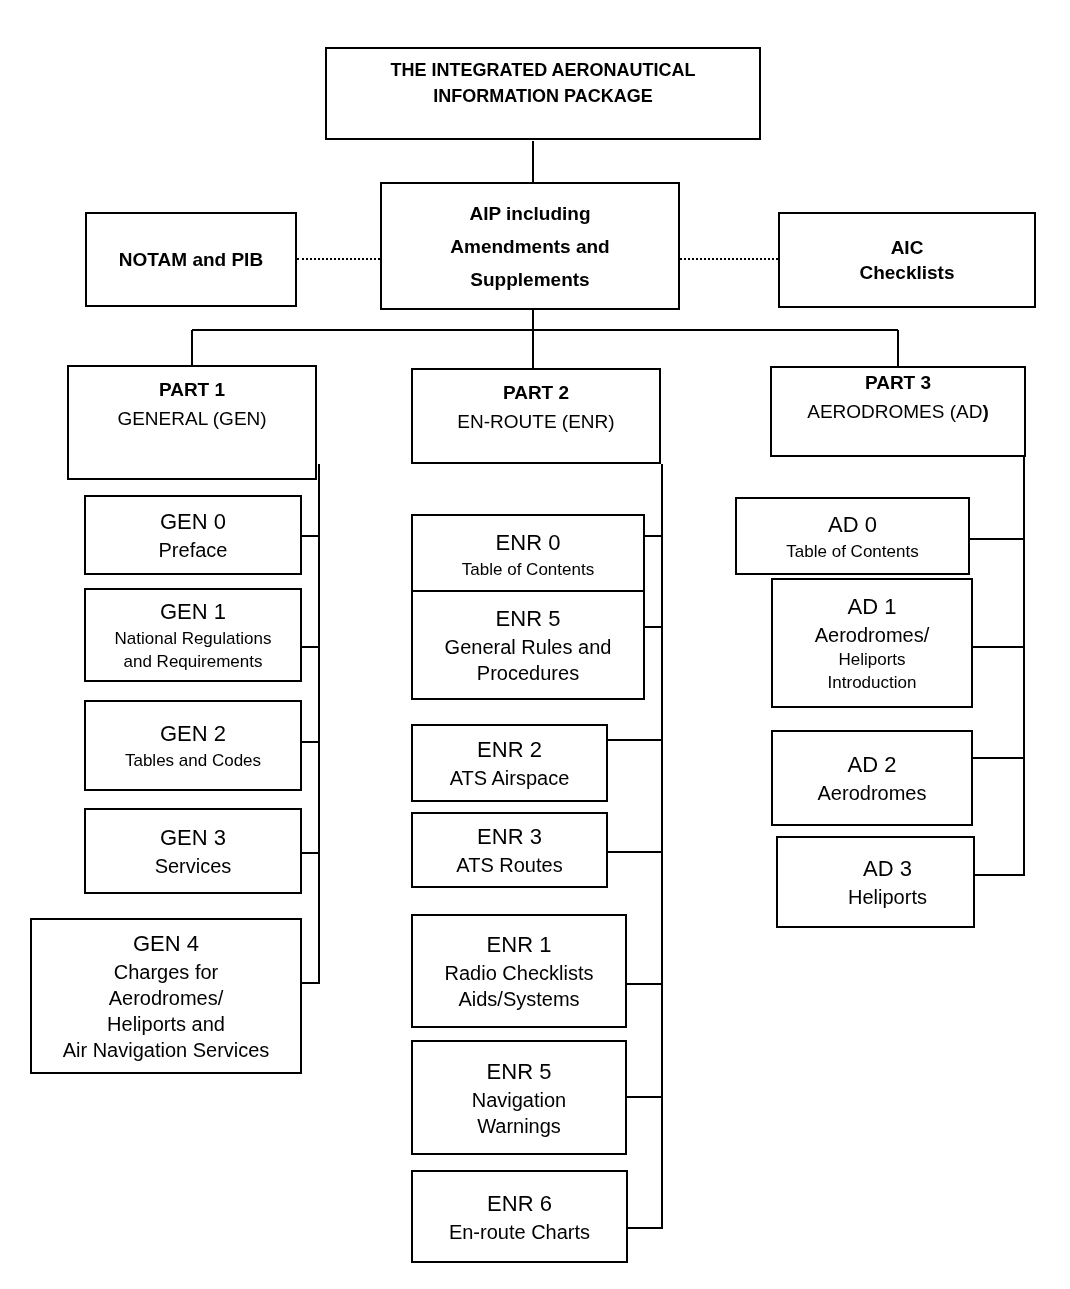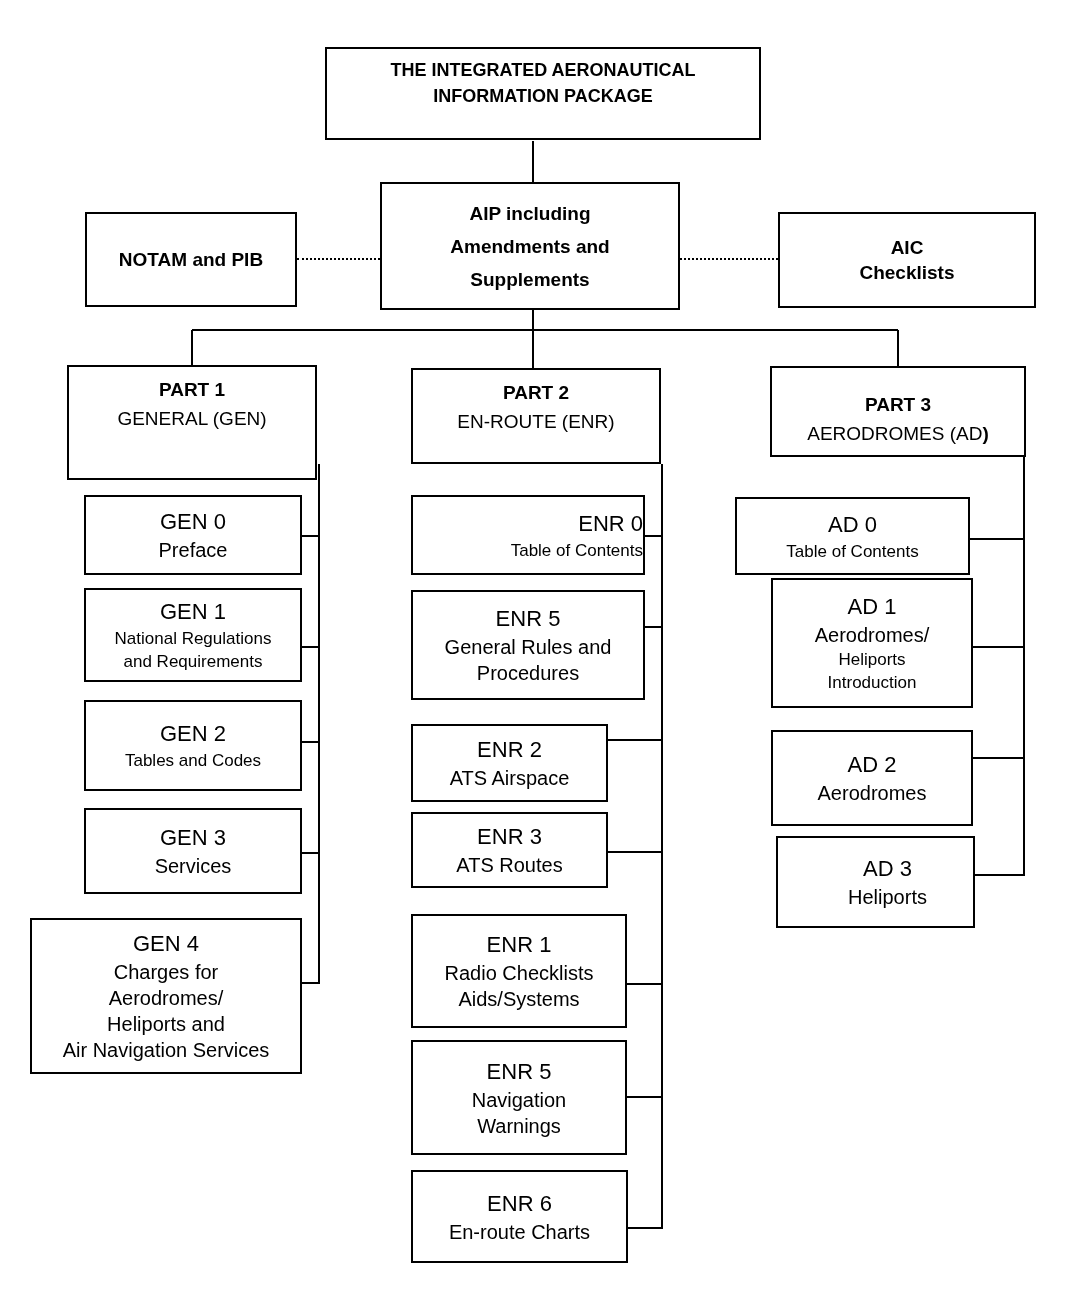--- a/index.html
+++ b/index.html
@@ -70,21 +70,21 @@
       <div class="line t-bold" data-name="aic-text-1"><span data-name="aic-text-1-label">Checklists</span></div>
     </div>
     <div class="box v-top" data-name="box-part1" style="left: 67px; top: 365px; width: 250px; height: 115px; border-color: rgb(0, 0, 0); padding-top: 8px;">
       <div class="line t-bold" data-name="part1-text-0"><span data-name="part1-text-0-label">PART 1</span></div>
       <div class="line t-sub" data-name="part1-text-1"><span data-name="part1-text-1-label">GENERAL (GEN)</span></div>
     </div>
     <div class="box v-top" data-name="box-part2" style="left: 411px; top: 368px; width: 250px; height: 96px; border-color: rgb(0, 0, 0); padding-top: 8px;">
       <div class="line t-bold" data-name="part2-text-0"><span data-name="part2-text-0-label">PART 2</span></div>
       <div class="line t-sub" data-name="part2-text-1"><span data-name="part2-text-1-label">EN-ROUTE (ENR)</span></div>
     </div>
-    <div class="box v-top" data-name="box-part3" style="left: 770px; top: 366px; width: 256px; height: 91px; border-color: rgb(0, 0, 0); padding-top: 22px;">
+    <div class="box v-top" data-name="box-part3" style="left: 770px; top: 366px; width: 256px; height: 91px; border-color: rgb(0, 0, 0); padding-top: 0;">
       <div class="line t-bold" data-name="part3-text-0"><span data-name="part3-text-0-label">PART 3</span></div>
       <div class="line t-sub" data-name="part3-text-1"><span data-name="part3-text-1-label">AERODROMES (AD</span><b data-name="part3-text-1-bold-suffix">)</b></div>
     </div>
     <div class="box v-center" data-name="box-gen0" style="left: 84px; top: 495px; width: 218px; height: 80px; border-color: rgb(0, 0, 0);">
       <div class="line t-code" data-name="gen0-text-0"><span data-name="gen0-text-0-label">GEN 0</span></div>
       <div class="line t-lg" data-name="gen0-text-1"><span data-name="gen0-text-1-label">Preface</span></div>
     </div>
     <div class="box v-center" data-name="box-gen1" style="left: 84px; top: 588px; width: 218px; height: 94px; border-color: rgb(0, 0, 0);">
       <div class="line t-code" data-name="gen1-text-0"><span data-name="gen1-text-0-label">GEN 1</span></div>
       <div class="line t-md" data-name="gen1-text-1"><span data-name="gen1-text-1-label">National Regulations</span></div>
@@ -98,21 +98,21 @@
       <div class="line t-code" data-name="gen3-text-0"><span data-name="gen3-text-0-label">GEN 3</span></div>
       <div class="line t-lg" data-name="gen3-text-1"><span data-name="gen3-text-1-label">Services</span></div>
     </div>
     <div class="box v-center" data-name="box-gen4" style="left: 30px; top: 918px; width: 272px; height: 156px; border-color: rgb(0, 0, 0);">
       <div class="line t-code" data-name="gen4-text-0"><span data-name="gen4-text-0-label">GEN 4</span></div>
       <div class="line t-lg" data-name="gen4-text-1"><span data-name="gen4-text-1-label">Charges for</span></div>
       <div class="line t-lg" data-name="gen4-text-2"><span data-name="gen4-text-2-label">Aerodromes/</span></div>
       <div class="line t-lg" data-name="gen4-text-3"><span data-name="gen4-text-3-label">Heliports and</span></div>
       <div class="line t-lg" data-name="gen4-text-4"><span data-name="gen4-text-4-label">Air Navigation Services</span></div>
     </div>
-    <div class="box v-center" data-name="box-enr0" style="left: 411px; top: 495px; width: 234px; height: 80px; border-color: rgb(0, 0, 0); align-items: flex-end;">
+    <div class="box v-center" data-name="box-enr0" style="left: 411px; top: 514px; width: 234px; height: 80px; border-color: rgb(0, 0, 0);">
       <div class="line t-code" data-name="enr0-text-0"><span data-name="enr0-text-0-label">ENR 0</span></div>
       <div class="line t-sm" data-name="enr0-text-1"><span data-name="enr0-text-1-label">Table of Contents</span></div>
     </div>
     <div class="box v-center" data-name="box-enr1" style="left: 411px; top: 590px; width: 234px; height: 110px; border-color: rgb(0, 0, 0);">
       <div class="line t-code" data-name="enr1-text-0"><span data-name="enr1-text-0-label">ENR 5</span></div>
       <div class="line t-lg" data-name="enr1-text-1"><span data-name="enr1-text-1-label">General Rules and</span></div>
       <div class="line t-lg" data-name="enr1-text-2"><span data-name="enr1-text-2-label">Procedures</span></div>
     </div>
     <div class="box v-center" data-name="box-enr2" style="left: 411px; top: 724px; width: 197px; height: 78px; border-color: rgb(0, 0, 0);">
       <div class="line t-code" data-name="enr2-text-0"><span data-name="enr2-text-0-label">ENR 2</span></div>

